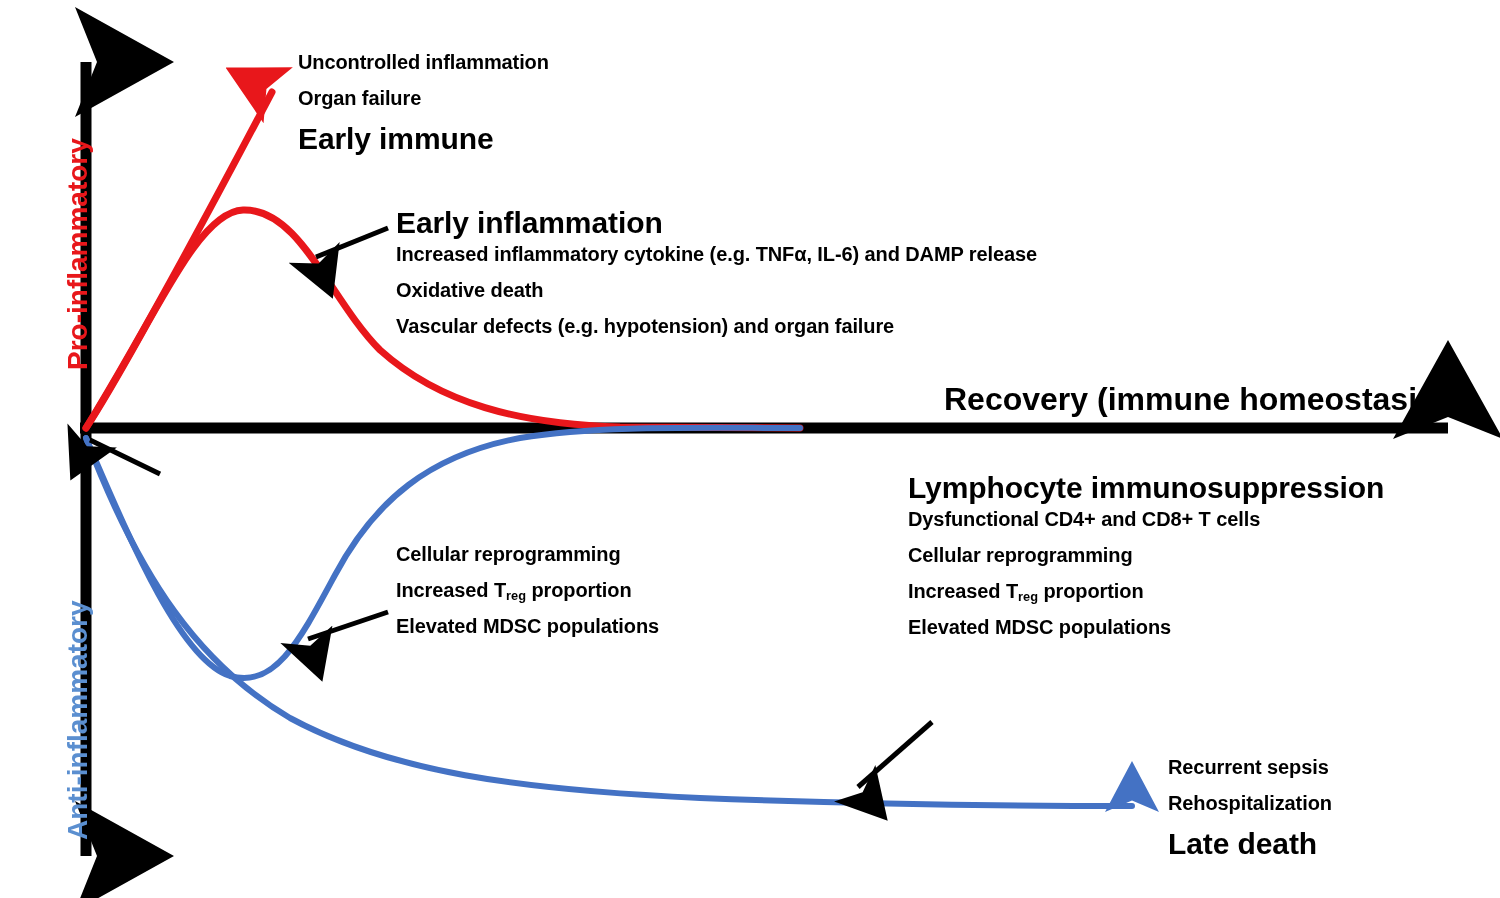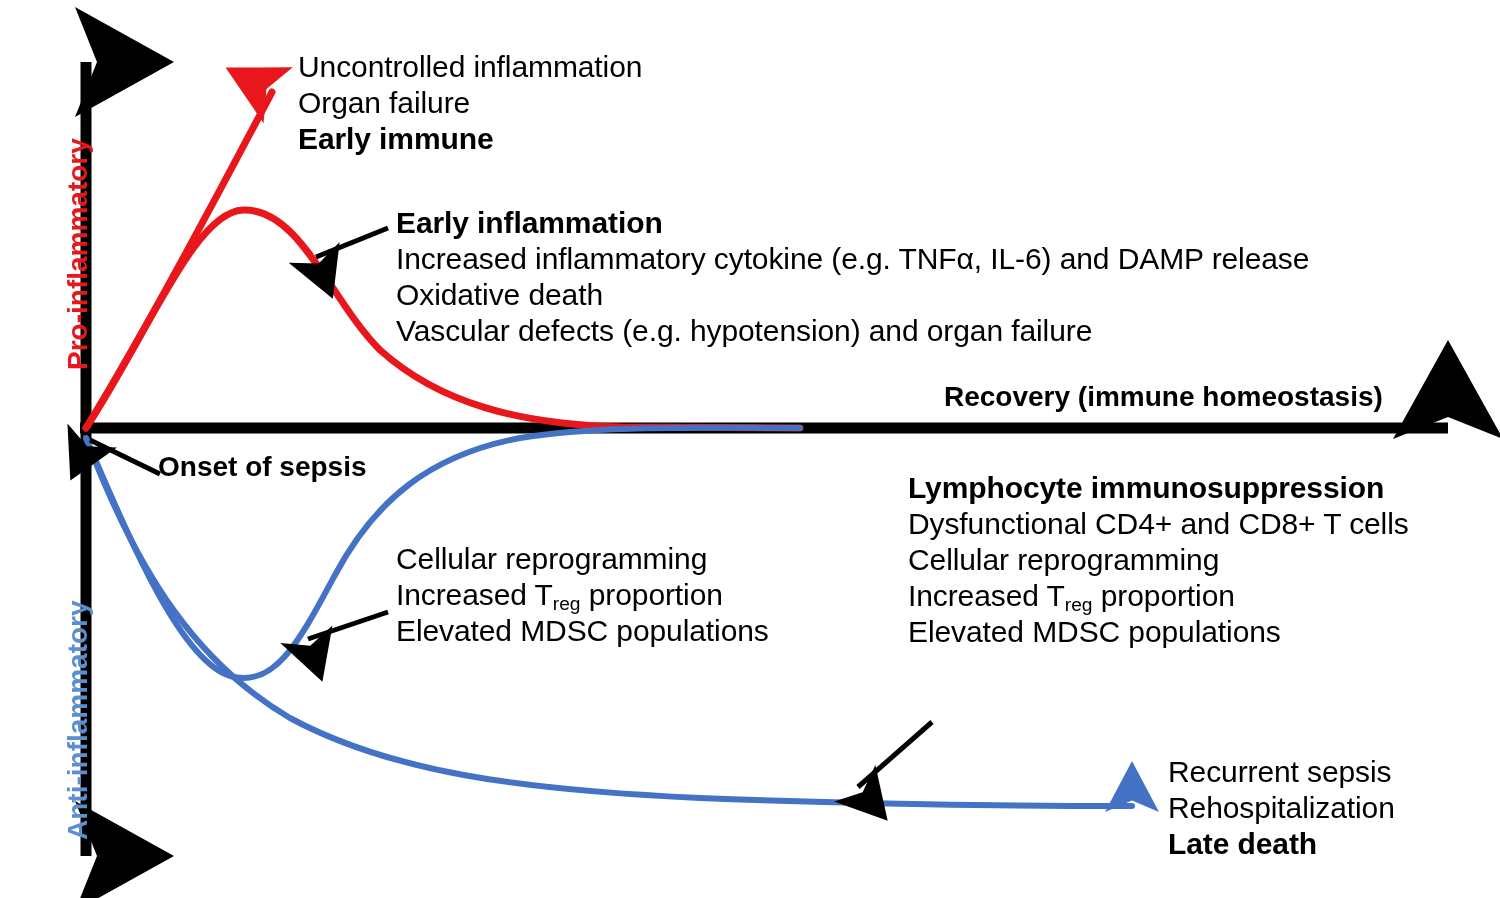--- a/index.html
+++ b/index.html
@@ -2,23 +2,23 @@
 <html><head>
 <meta charset="utf-8">
 <style>
   html,body{margin:0;padding:0;background:#ffffff;}
   body{width:1500px;height:898px;position:relative;overflow:hidden;
        font-family:"Liberation Sans", sans-serif;color:#000;}
   #stage{position:absolute;left:0;top:0;width:1500px;height:898px;}
   svg.layer{position:absolute;left:0;top:0;width:1500px;height:898px;}
 
   .txt{position:absolute;white-space:nowrap;line-height:1.0;}
-  .t-body{font-size:30px;font-weight:400;letter-spacing:-0.1px;}
+  .t-body{font-size:20px;font-weight:700;letter-spacing:-0.1px;}
   .t-bold{font-size:30px;font-weight:700;letter-spacing:-0.1px;}
-  .t-axis{font-size:28px;font-weight:700;letter-spacing:0px;}
+  .t-axis{font-size:32px;font-weight:700;letter-spacing:0px;}
   .block .ln{display:block;height:36px;}
   sub{font-size:0.64em;vertical-align:-0.25em;letter-spacing:0;}
 
   .ylab{position:absolute;transform-origin:0 0;}
   .ylab span{display:block;font-size:28px;font-weight:700;}
   #ylab-pro{left:62px;top:370px;transform:rotate(-90deg);color:#E8171B;}
   #ylab-anti{left:62px;top:840px;transform:rotate(-90deg);color:#5B8FD0;}
 </style>
 </head>
 <body>
@@ -92,21 +92,20 @@
 
   <div class="ylab" id="ylab-pro">
     <span>Pro-inflammatory</span>
   </div>
   <div class="ylab" id="ylab-anti">
     <span>Anti-inflammatory</span>
   </div>
 
   <div class="txt t-axis" style="left:944px;top:383px;">Recovery (immune homeostasis)</div>
 
-  <div class="txt t-axis" style="left:158px;top:453px;">Onset of sepsis</div>
 
   <div class="txt block" style="left:298px;top:52px;">
     <span class="ln t-body">Uncontrolled inflammation</span>
     <span class="ln t-body">Organ failure</span>
     <span class="ln t-bold">Early immune</span>
   </div>
 
   <div class="txt block" style="left:396px;top:208px;">
     <span class="ln t-bold">Early inflammation</span>
     <span class="ln t-body">Increased inflammatory cytokine (e.g. TNFα, IL-6) and DAMP release</span>

